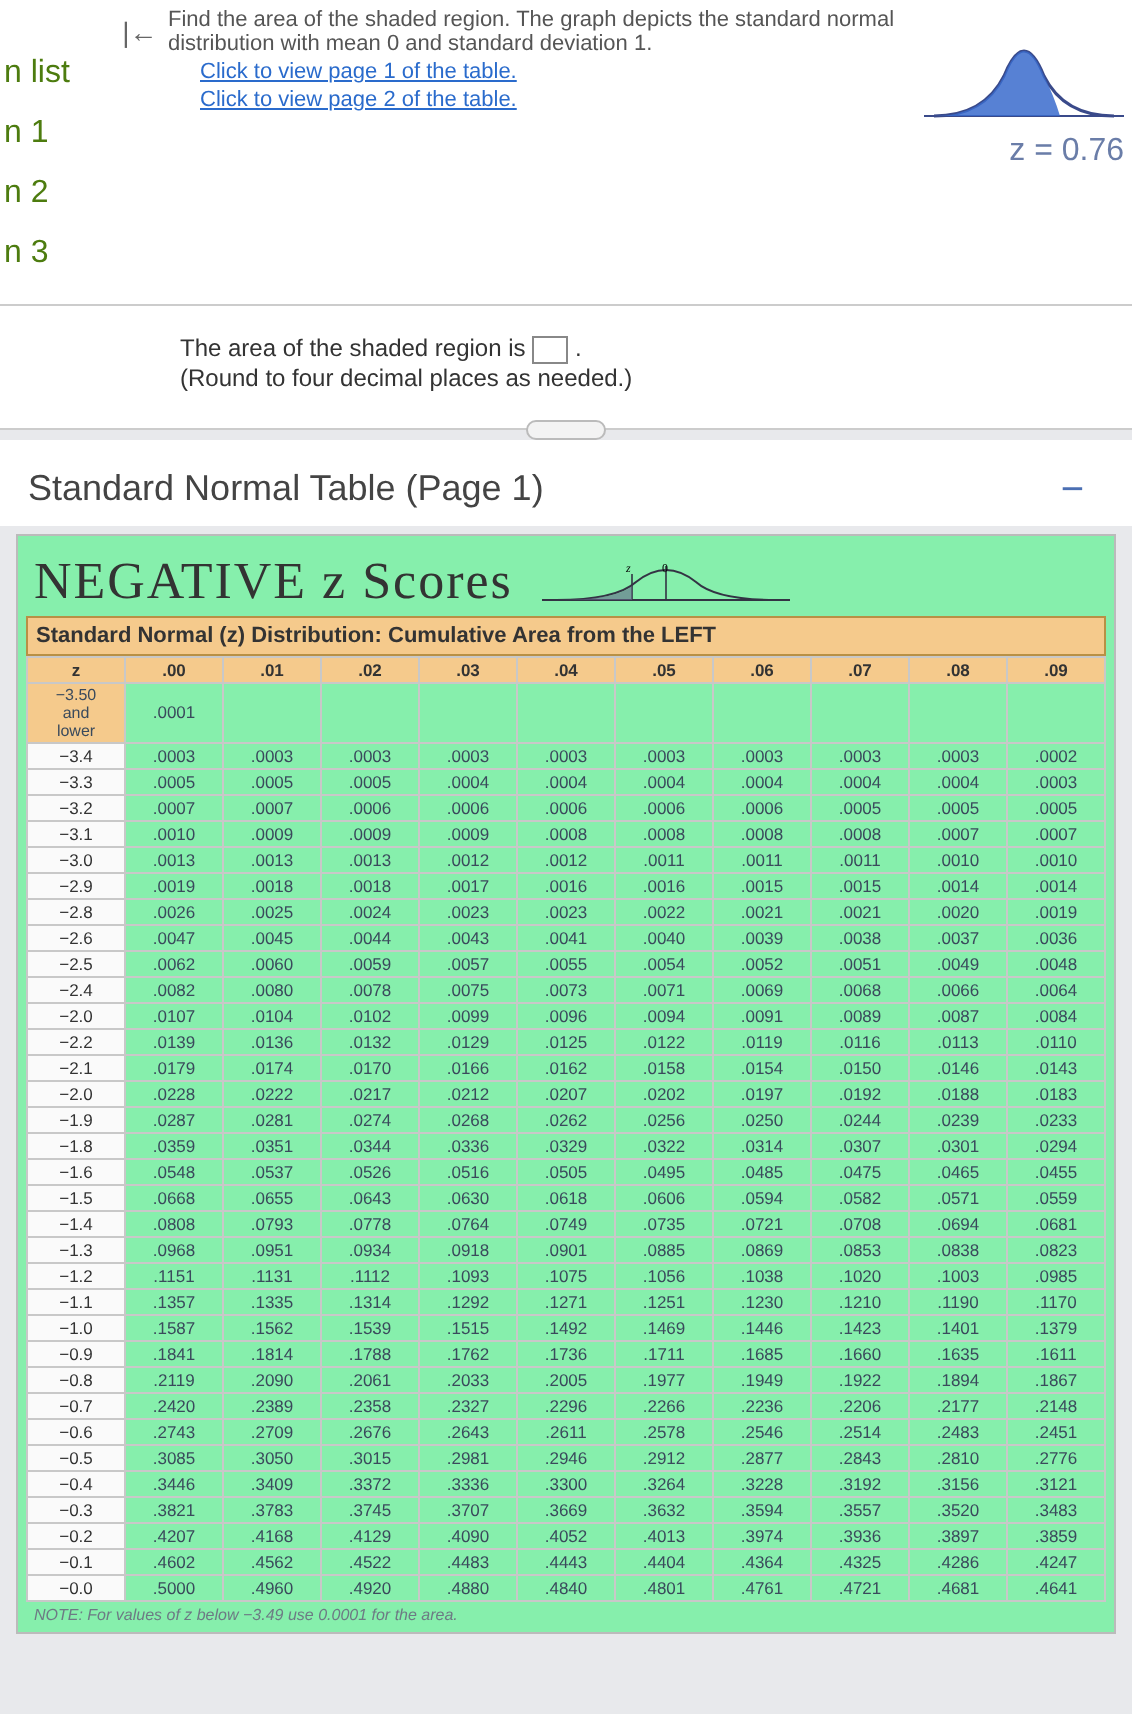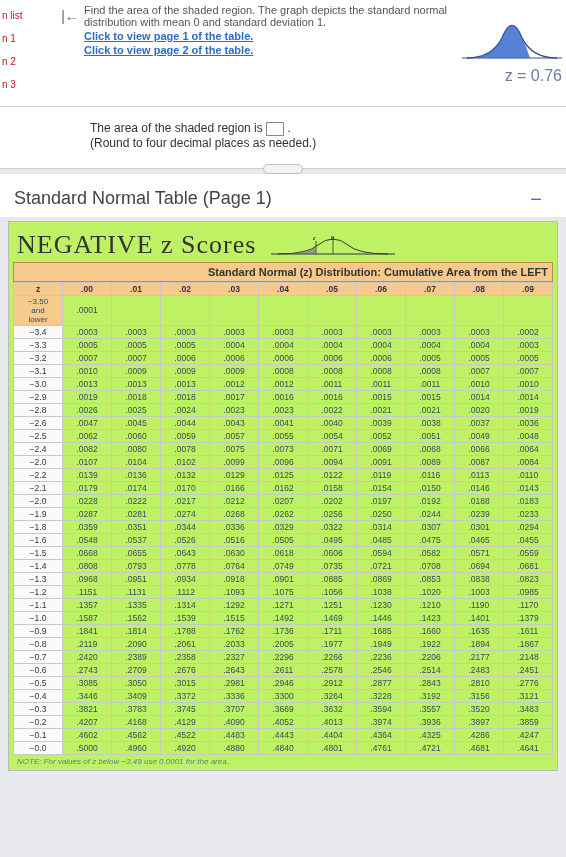--- a/index.html
+++ b/index.html
@@ -1,34 +1,34 @@
 <!DOCTYPE html>
 <html><head>
 <meta charset="utf-8">
 <style>
   * { box-sizing: border-box; margin: 0; padding: 0; }
   body { font-family: Arial, sans-serif; font-size: 11px; background: #e8e9ec; width: 566px; height: 857px; overflow: hidden; color: #333; }
   .top-panel { background: #fff; display: flex; align-items: flex-start; padding: 4px 0 10px 0; border-bottom: 1px solid #ccc; position: relative; }
-  .left-col { width: 60px; color: #b91c1c; font-size: 10px; }
+  .left-col { width: 60px; color: #4d7c0f; font-size: 16px; margin-top: 18px; }
   .left-col div { padding: 6px 2px; }
   .collapse-btn { width: 24px; font-size: 14px; color: #666; padding: 4px 4px 0 0; cursor: pointer; text-align: center; }
   .problem { flex: 1; font-size: 11px; color: #555; padding-right: 4px; }
-  .problem .link { color: #2a6bcc; text-decoration: underline; cursor: pointer; display: block; margin: 2px 0; font-weight: bold; }
+  .problem .link { color: #2a6bcc; text-decoration: underline; cursor: pointer; display: block; margin: 2px 16px; }
   .graph-box { width: 110px; height: 80px; padding: 4px; text-align: right; }
   .z-label { font-size: 16px; color: #6a7da8; margin-top: 4px; display: inline-block; }
   svg.norm-curve { width: 100px; height: 55px; display: block; margin-left: auto; }
   .answer-block { background: #fff; padding: 14px 12px 18px 90px; font-size: 12px; color: #333; border-bottom: 1px solid #ccc; }
   .answer-block .blank { display: inline-block; width: 18px; height: 14px; border: 1px solid #888; vertical-align: middle; }
   .scroll-handle { width: 40px; height: 10px; border: 1px solid #bbb; border-radius: 5px; margin: -5px auto 0; background: #f3f3f3; position: relative; z-index: 2; }
   .page-title { font-size: 18px; color: #444; padding: 14px 10px 8px 14px; background: #ffffff; }
   .minus { float: right; font-size: 20px; color: #4b6fb3; padding-right: 14px; }
-  .table-wrap { background: #bef264; margin: 4px 8px; border: 1px solid #bbb; padding: 6px 4px 4px 4px; }
+  .table-wrap { background: #86efac; margin: 4px 8px; border: 1px solid #bbb; padding: 6px 4px 4px 4px; }
   .neg-title { font-size: 26px; font-family: Georgia, serif; letter-spacing: 1px; padding: 2px 0 2px 4px; display: flex; align-items: center; }
   .neg-title svg { margin-left: 12px; }
-  .sub-title { background: #f5ca8c; font-size: 11px; font-weight: bold; padding: 3px 4px; text-align: right; border: 1px solid #b89045; }
+  .sub-title { background: #f5ca8c; font-size: 11px; font-weight: bold; padding: 3px 4px; text-align: left; border: 1px solid #b89045; }
   table.zt { border-collapse: collapse; width: 100%; font-size: 8.5px; color: #3a4a5c; table-layout: fixed; }
   table.zt th, table.zt td { border: 1px solid #c8c8c8; padding: 1px 1px; text-align: center; overflow: hidden; white-space: nowrap; }
   table.zt th.col-h { background: #f5ca8c; font-weight: bold; color: #333; }
   table.zt th.z-h { background: #f5ca8c; font-weight: bold; color: #333; }
   table.zt td.z-col { font-weight: normal; color: #333; background: #fafafa; }
   .rowhead-stack { background: #f5ca8c; font-size: 8px; line-height: 9px; padding: 1px; margin-top: 44px; }
   .footnote { font-size: 8px; font-style: italic; color: #6d7a84; padding: 2px 0 0 4px; }
 </style>
 </head>
 <body>

